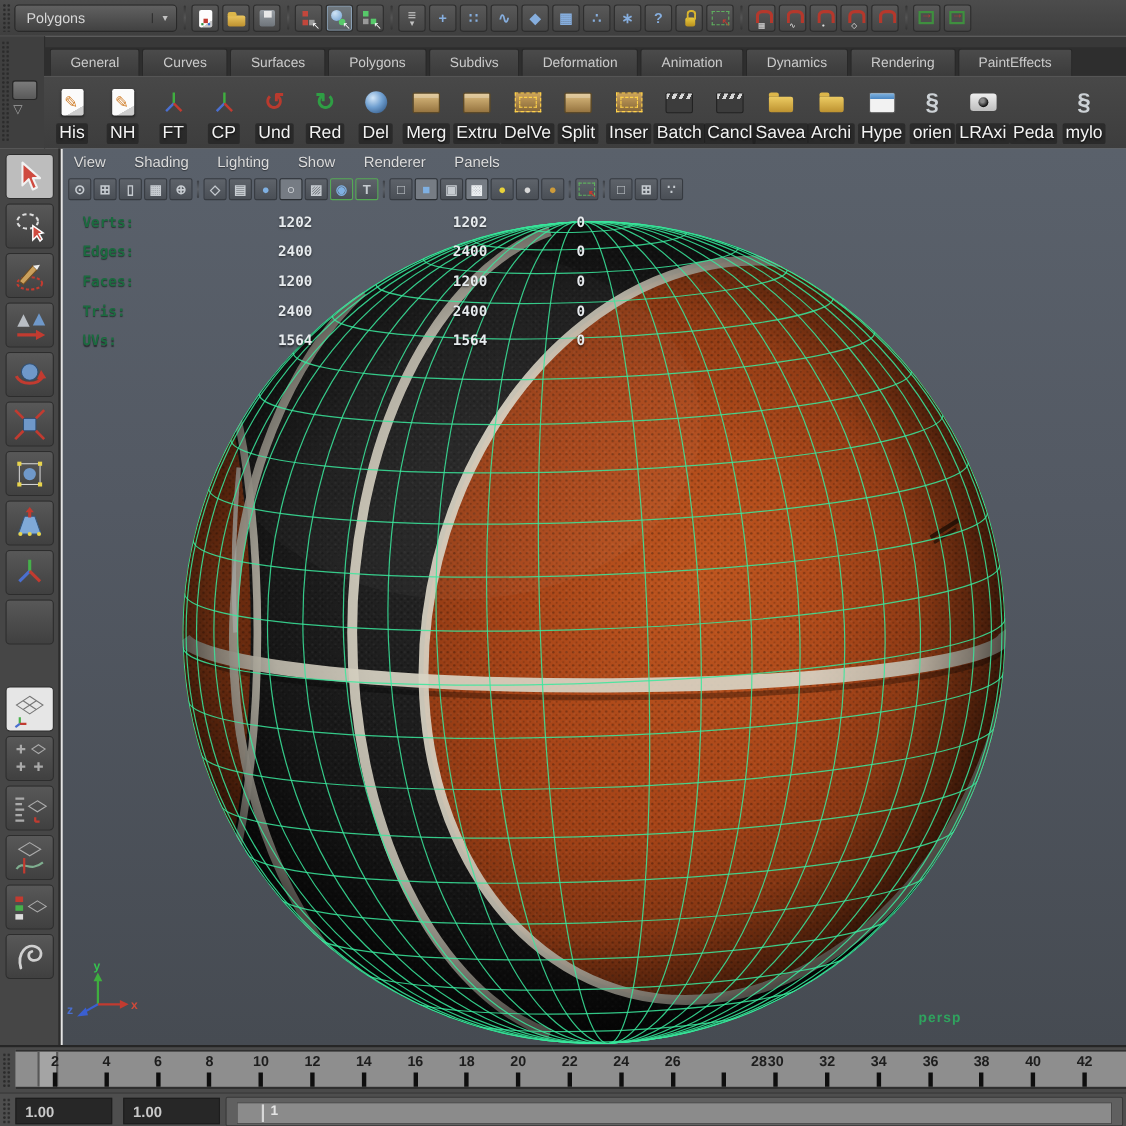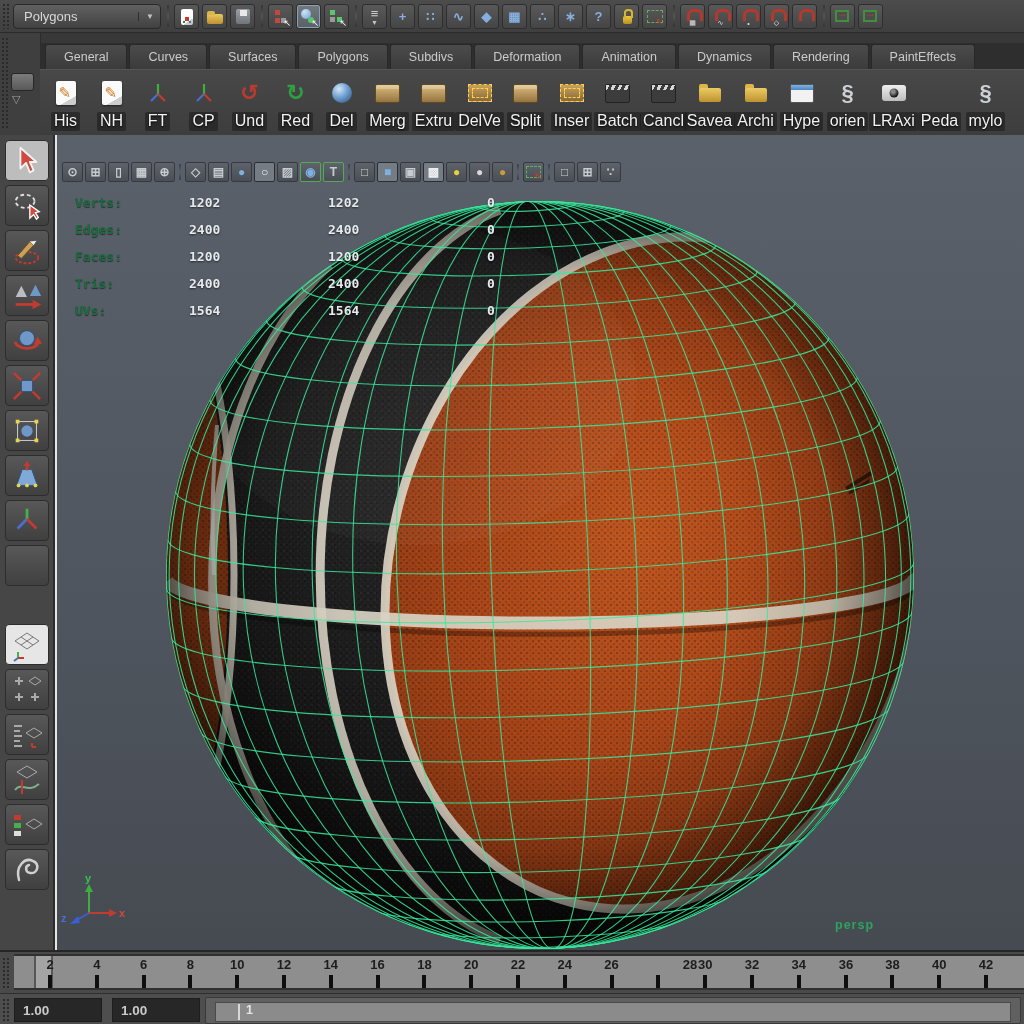--- a/index.html
+++ b/index.html
@@ -152,21 +152,21 @@
   .pt-sep{width:6px;height:18px;position:relative;}
   .pt-sep::before{content:"";position:absolute;left:2px;top:1px;bottom:1px;width:2px;
     background:linear-gradient(#3a3e44,#5c6168 50%,#3a3e44);border-radius:2px;}
   .ptb.ic-marquee::before{content:"";position:absolute;left:2px;top:3px;width:13px;height:10px;
     border:1px dashed #5fae5f;}
   .ptb.ic-marquee .glyph{position:absolute;right:1px;bottom:0;font-size:9px;color:#c23b30;}
   .hud{position:absolute;left:18px;top:54px;font-family:"DejaVu Sans Mono",monospace;
     font-size:13px;font-weight:bold;line-height:27px;}
   .hud-row{display:grid;grid-template-columns:70px 95px 115px 45px;gap:44px;}
   .hud-label{color:#1b6b3f;text-shadow:0 1px 1px rgba(0,0,0,.5);}
-  .hud-val{color:#e7ebee;text-align:left;text-shadow:0 1px 2px rgba(0,0,0,.6);}
+  .hud-val{color:#e7ebee;text-align:right;text-shadow:0 1px 2px rgba(0,0,0,.6);}
   .persp{position:absolute;left:778px;top:783px;color:#2fa35e;font-weight:bold;
     font-size:12.5px;letter-spacing:1px;}
   .axis{position:absolute;left:10px;top:732px;}
   
   .time-slider{position:absolute;left:0;top:950px;width:1024px;height:43px;background:#4a4a4a;
     border-top:2px solid #262626;box-sizing:border-box;}
   .ts-grip{position:absolute;left:2px;top:5px;height:32px;}
   .ts-track{position:absolute;left:14px;right:0;top:2px;bottom:3px;background:#8e8e8e;
     border-top:2px solid #2f2f2f;border-bottom:2px solid #2f2f2f;overflow:hidden;}
   .ts-num{position:absolute;top:1px;font-size:13px;color:#1d1d1d;font-weight:bold;
@@ -666,20 +666,28 @@
           <path d="M6 12 L10 4 L14 12 Z" fill="#3fae3f"></path>
         <path d="M10 33 H32" stroke="#c23b30" stroke-width="2"></path>
           <path d="M30 29 L38 33 L30 37 Z" fill="#c23b30"></path>
         <path d="M10 33 L-4 41" stroke="#3a5fd0" stroke-width="2"></path>
           <path d="M-1 36 L-9 44 L1 43 Z" fill="#3a5fd0"></path>
         <text x="6" y="2" font-size="11" font-weight="bold" fill="#35c24f">y</text>
         <text x="40" y="37" font-size="11" font-weight="bold" fill="#d04a3a">x</text>
         <text x="-18" y="42" font-size="11" font-weight="bold" fill="#4a6fd0">z</text>
       </g>
     </svg>
+    <div class="panel-menubar">
+      <span>View</span>
+      <span>Shading</span>
+      <span>Lighting</span>
+      <span>Show</span>
+      <span>Renderer</span>
+      <span>Panels</span>
+    </div>
     <div class="panel-toolbar">
         <span class="ptb ">
           <span class="glyph">⊙</span>
         </span>
         <span class="ptb ">
           <span class="glyph">⊞</span>
         </span>
         <span class="ptb ">
           <span class="glyph">▯</span>
         </span>

